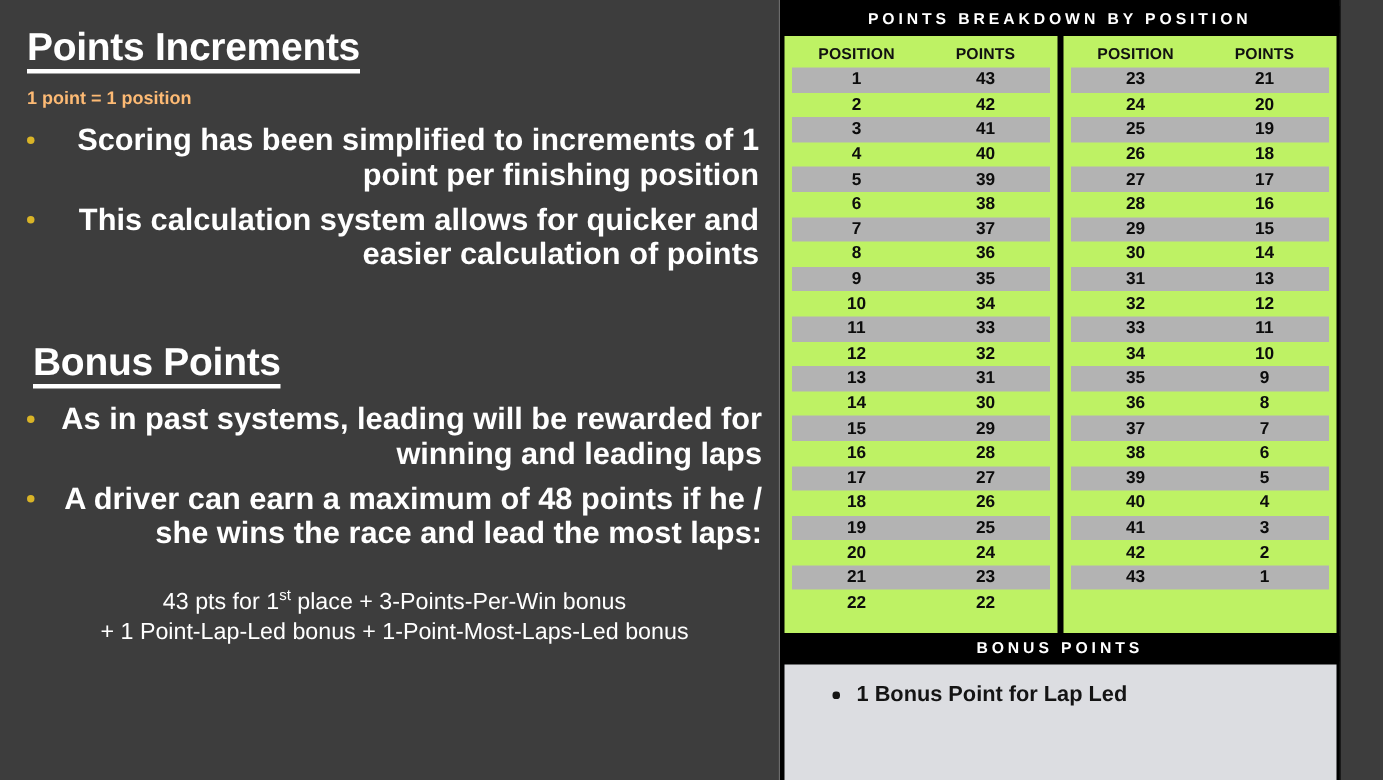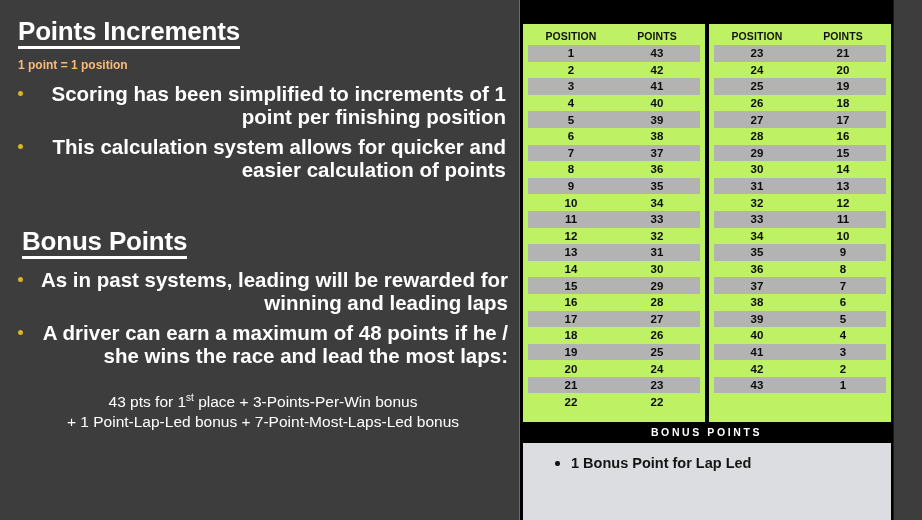--- a/index.html
+++ b/index.html
@@ -199,26 +199,27 @@
       </li>
       <li class="bullet-item">
         <span class="dot"></span>
         <span>A driver can earn a maximum of 48 points if he / she wins the race and lead the most laps:</span>
       </li>
     </ul>
 
     <div id="note1" class="subnote">
       <span>43 pts for 1</span><sup>st</sup><span> place + 3-Points-Per-Win bonus</span>
     </div>
-    <div id="note2" class="subnote">+ 1 Point-Lap-Led bonus + 7-Point-Most-Laps-Led bonus</div>
+    <div id="note2" class="subnote">+ 1 Point-Lap-Led bonus + 1-Point-Most-Laps-Led bonus</div>
 
   </div>
 
   <div id="right-panel">
 
+    <div id="band-top" class="band-title">POINTS BREAKDOWN BY POSITION</div>
 
     <div id="table-area">
       <div class="half" id="half-left">
         <div class="hdr-row">
           <span>POSITION</span>
           <span>POINTS</span>
         </div>
         <div id="rows-left">
             <div class="data-row alt">
               <span>1</span>

